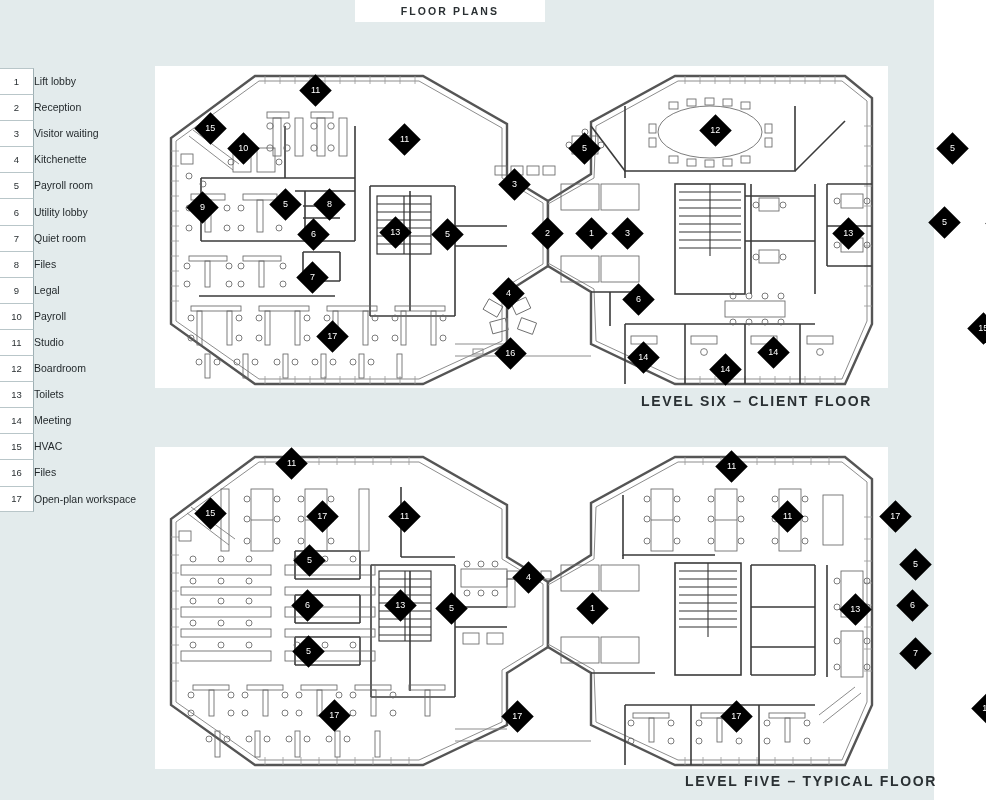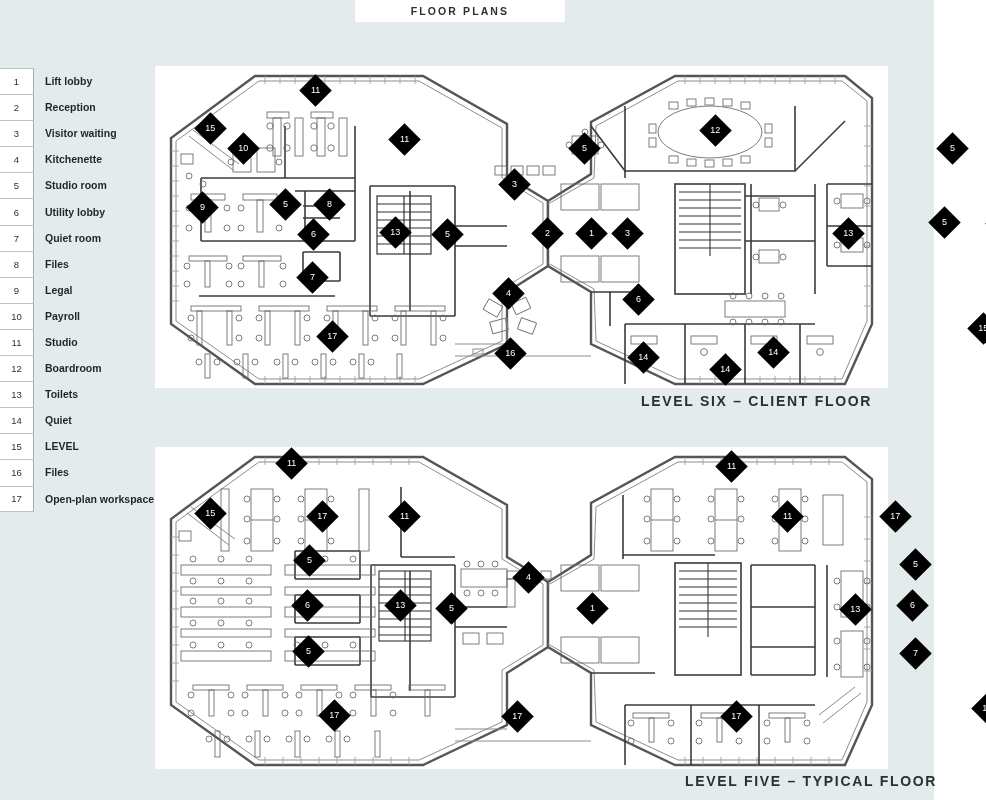--- a/index.html
+++ b/index.html
@@ -13,43 +13,43 @@
   }
   
   .right-margin{
     position:absolute;top:0;right:0;width:52px;height:800px;background:#ffffff;
   }
   .top-strip{
     position:absolute;top:0;left:0;width:986px;height:22px;background:#e3ebec;
   }
   
   .title-plate{
-    position:absolute;left:355px;top:0;width:210px;height:22px;
+    position:absolute;left:355px;top:0;width:190px;height:22px;
     background:#ffffff;display:flex;align-items:center;justify-content:center;
   }
   .title-plate .t{
     font-size:10.5px;letter-spacing:2.1px;color:#2a3033;font-weight:600;
   }
   
   .legend{
     position:absolute;left:0;top:68px;width:150px;
   }
   .legend-row{
     display:flex;align-items:stretch;height:26.1px;
   }
   .legend-num{
     width:33px;min-width:33px;background:#ffffff;
     border-top:1px solid #b9c6c9;border-right:1px solid #9fb0b4;
     display:flex;align-items:center;justify-content:center;
     font-size:9.5px;color:#2a3033;
   }
   .legend-row:last-child .legend-num{border-bottom:1px solid #b9c6c9;}
   .legend-label{
-    padding-left:11px;display:flex;align-items:center;
-    font-size:10.5px;color:#1f2528;white-space:nowrap;font-weight:bold;
+    display:flex;align-items:center;
+    font-size:10.5px;color:#1f2528;white-space:nowrap;
   }
   
   .plan{
     position:absolute;background:#ffffff;
   }
   #plan-six{left:155px;top:66px;width:733px;height:322px;}
   #plan-five{left:155px;top:447px;width:733px;height:322px;}
   .plan svg{display:block;width:100%;height:100%;}
   .caption{
     position:absolute;font-size:14px;letter-spacing:1.7px;
@@ -93,21 +93,21 @@
     <div class="legend-row">
       <div class="legend-num">3</div>
       <div class="legend-label">Visitor waiting</div>
     </div>
     <div class="legend-row">
       <div class="legend-num">4</div>
       <div class="legend-label">Kitchenette</div>
     </div>
     <div class="legend-row">
       <div class="legend-num">5</div>
-      <div class="legend-label">Studio room</div>
+      <div class="legend-label">Payroll room</div>
     </div>
     <div class="legend-row">
       <div class="legend-num">6</div>
       <div class="legend-label">Utility lobby</div>
     </div>
     <div class="legend-row">
       <div class="legend-num">7</div>
       <div class="legend-label">Quiet room</div>
     </div>
     <div class="legend-row">
@@ -129,25 +129,25 @@
     <div class="legend-row">
       <div class="legend-num">12</div>
       <div class="legend-label">Boardroom</div>
     </div>
     <div class="legend-row">
       <div class="legend-num">13</div>
       <div class="legend-label">Toilets</div>
     </div>
     <div class="legend-row">
       <div class="legend-num">14</div>
-      <div class="legend-label">Quiet</div>
+      <div class="legend-label">Meeting</div>
     </div>
     <div class="legend-row">
       <div class="legend-num">15</div>
-      <div class="legend-label">LEVEL</div>
+      <div class="legend-label">HVAC</div>
     </div>
     <div class="legend-row">
       <div class="legend-num">16</div>
       <div class="legend-label">Files</div>
     </div>
     <div class="legend-row">
       <div class="legend-num">17</div>
       <div class="legend-label">Open-plan workspace</div>
     </div>
   </div>

